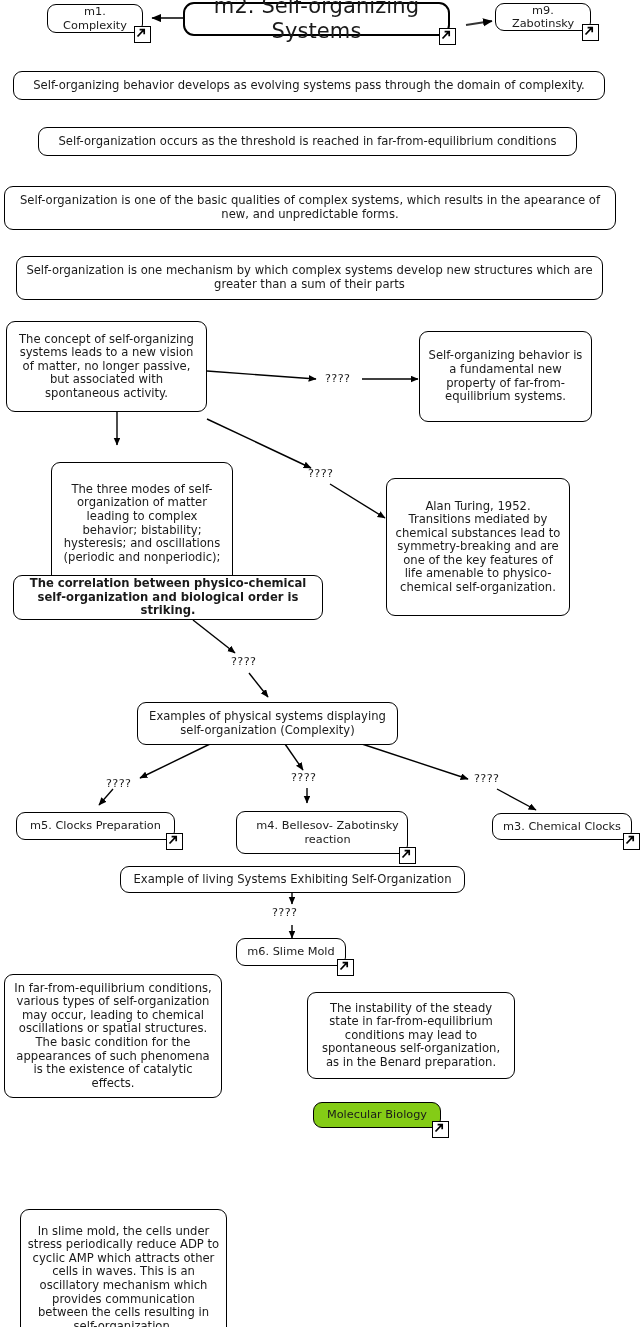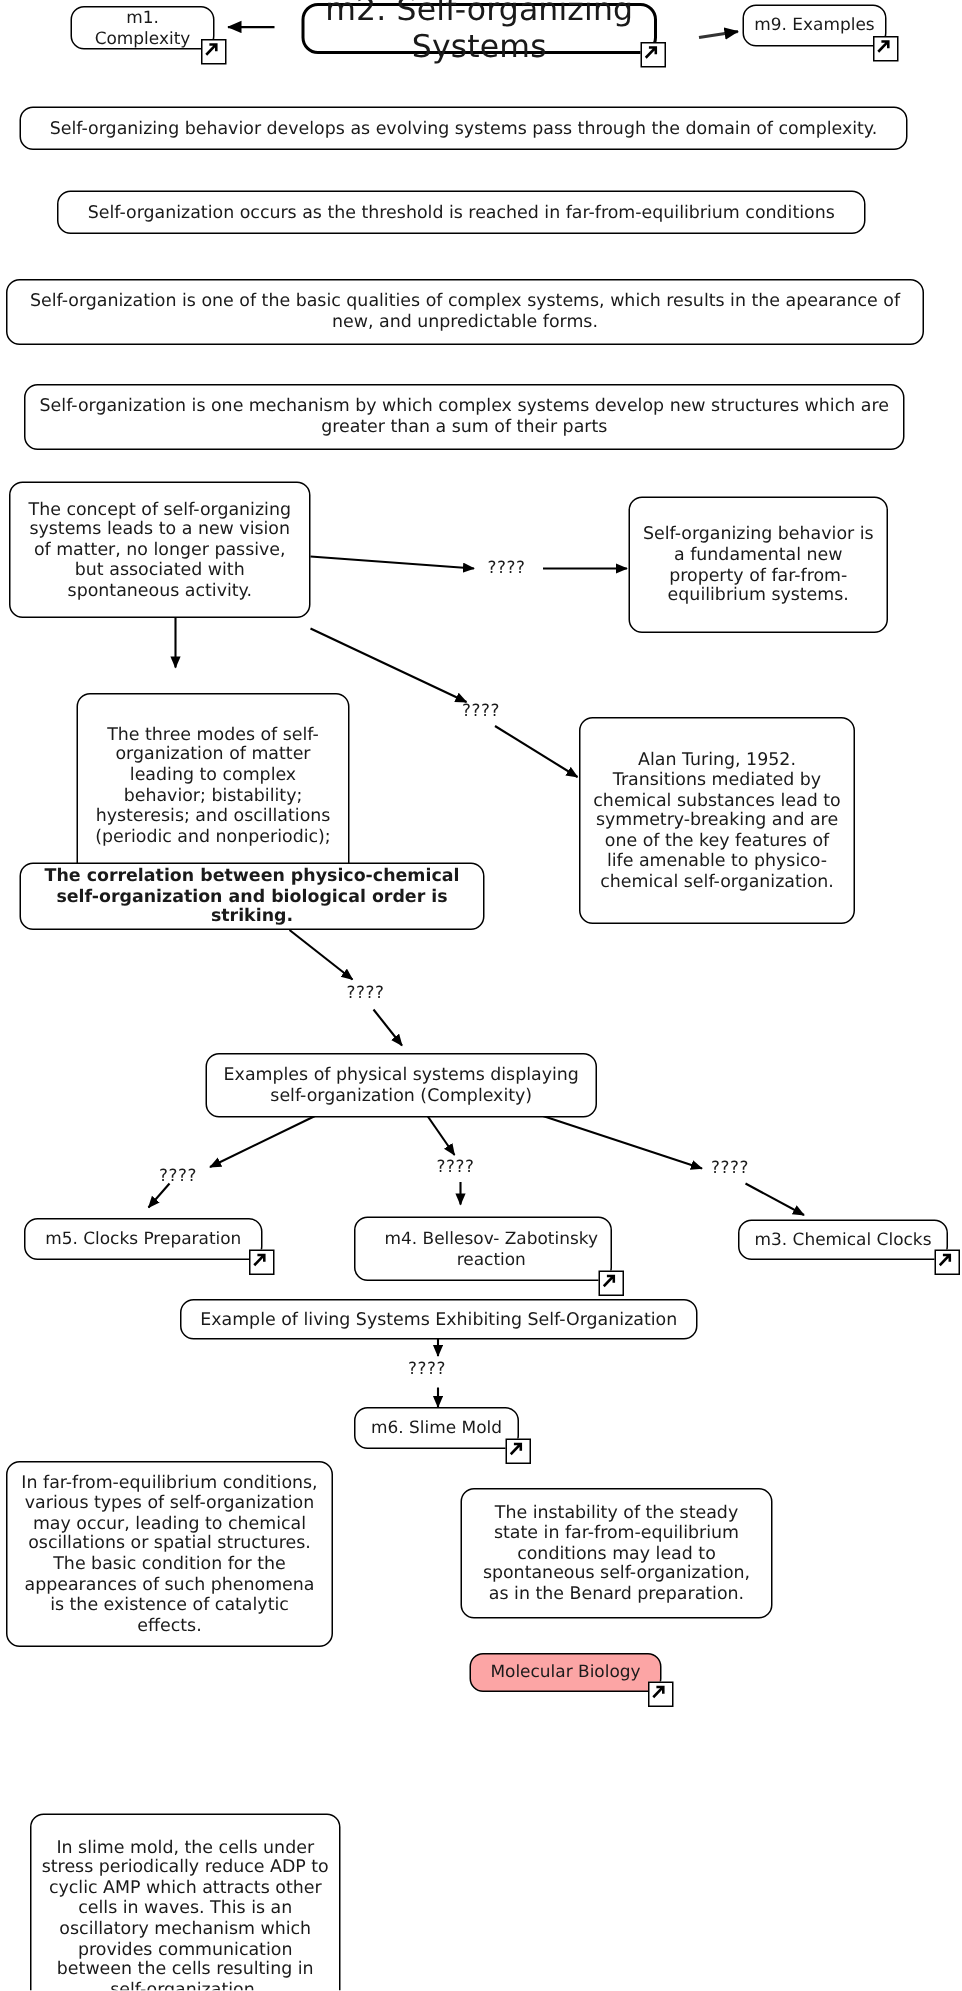--- a/index.html
+++ b/index.html
@@ -46,21 +46,21 @@
   
   .n-prop   { font-size: 11.6px; }
   .n-concept{ font-size: 11.6px; }
   .n-map    { font-size: 11.3px; }
   .n-focus  {
     border-width: 2.6px;
     border-radius: 11px;
     font-size: 21px;
     letter-spacing: 0.1px;
   }
-  .n-tinted { background: #fca5a5; }
+  .n-tinted { background: #84cc16; }
 
   
   .link-badge {
     position: absolute;
     right: -9px;
     bottom: -11px;
     width: 15px;
     height: 15px;
     background: #ffffff;
     border: 1.4px solid #000000;
@@ -124,31 +124,31 @@
 
   <div class="node n-map" style="left:47px; top:4px; width:96px; height:29px;">
     <span class="txt">m1. Complexity</span>
     <span class="link-badge">
       <svg width="12" height="12" viewBox="0 0 12 12">
           <path d="M2.5,9.5 L8.5,3.2 M4.6,2.6 L9.2,2.6 L9.2,7.2" stroke="#000" stroke-width="1.7" fill="none"></path>
         </svg>
     </span>
   </div>
 
-  <div class="node n-focus" style="left:201px; top:2px; width:237px; height:34px;">
+  <div class="node n-focus" style="left:183px; top:2px; width:267px; height:34px;">
     <span class="txt">m2. Self-organizing Systems</span>
     <span class="link-badge" style="right:-8px; bottom:-11px;">
       <svg width="12" height="12" viewBox="0 0 12 12">
           <path d="M2.5,9.5 L8.5,3.2 M4.6,2.6 L9.2,2.6 L9.2,7.2" stroke="#000" stroke-width="1.7" fill="none"></path>
         </svg>
     </span>
   </div>
 
   <div class="node n-map" style="left:495px; top:3px; width:96px; height:28px;">
-    <span class="txt">m9. Examples</span>
+    <span class="txt">m9. Zabotinsky</span>
     <span class="link-badge">
       <svg width="12" height="12" viewBox="0 0 12 12">
           <path d="M2.5,9.5 L8.5,3.2 M4.6,2.6 L9.2,2.6 L9.2,7.2" stroke="#000" stroke-width="1.7" fill="none"></path>
         </svg>
     </span>
   </div>
 
   <div class="node n-prop" style="left:13px; top:71px; width:592px; height:29px;">
     <span class="txt">Self-organizing behavior develops as evolving systems pass through the domain of complexity.</span>
   </div>

